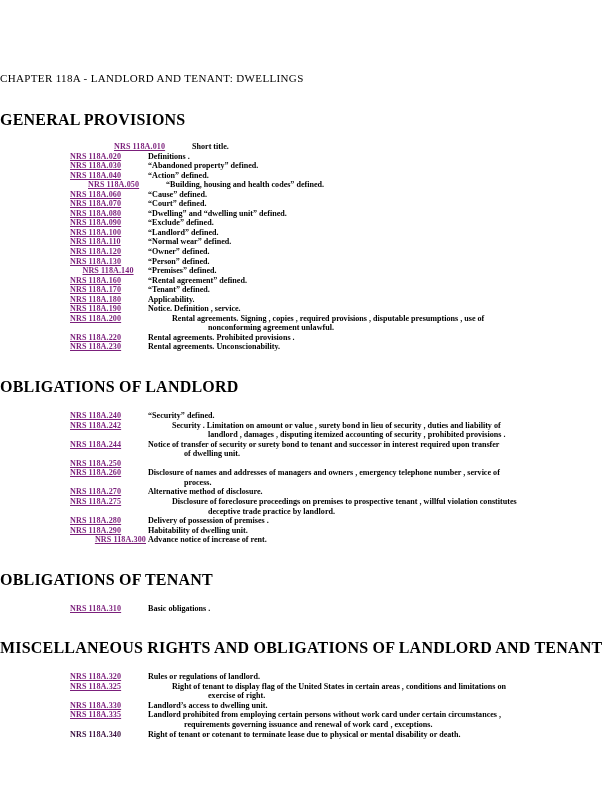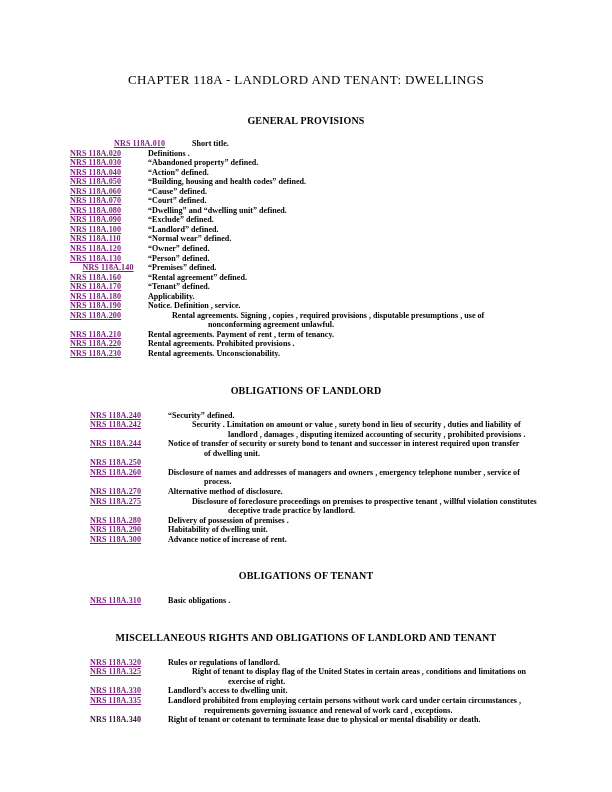--- a/index.html
+++ b/index.html
@@ -15,46 +15,46 @@
     overflow: hidden;
   }
   .page {
     position: relative;
     width: 612px;
     height: 792px;
     box-sizing: border-box;
     padding: 0;
   }
   .chapter-title {
-    text-align: center;
-    font-size: 13px;
+    text-align: left;
+    font-size: 11px;
     letter-spacing: 0.35px;
     font-weight: normal;
     margin: 0;
     padding-top: 72px;
     font-family: "Liberation Serif", "DejaVu Serif", serif;
   }
   .section-head {
-    text-align: center;
-    font-size: 10px;
+    text-align: left;
+    font-size: 16px;
     font-weight: bold;
     letter-spacing: 0.2px;
     margin: 0;
   }
   .section-head.general  { padding-top: 27px; }
   .section-head.landlord { padding-top: 26px; }
   .section-head.tenant   { padding-top: 26px; }
   .section-head.misc     { padding-top: 26px; }
 
   .entries {
     margin: 0;
     padding: 0 62px 0 70px;
   }
   .entries.first { padding-top: 13px; }
-  .entries.after-head { padding-top: 15px; margin-left: 20px; }
+  .entries.after-head { padding-top: 15px; }
 
   .entry {
     display: flex;
     align-items: flex-start;
     font-size: 8.1px;
     line-height: 9.55px;
     font-weight: bold;
   }
   .entry-cite {
     flex: 0 0 76px;
@@ -102,21 +102,21 @@
       </div>
       <div class="entry">
         <a class="entry-cite" href="#" style="color: rgb(123, 31, 123);">NRS  118A.030</a>
         <div class="entry-desc">“Abandoned property” defined.</div>
       </div>
       <div class="entry">
         <a class="entry-cite" href="#" style="color: rgb(123, 31, 123);">NRS  118A.040</a>
         <div class="entry-desc">“Action” defined.</div>
       </div>
       <div class="entry">
-        <a class="entry-cite" href="#" style="color: rgb(123, 31, 123);">NRS  118A.050</a>
+        <a class="entry-cite" href="#" style="color: rgb(123, 31, 123); margin-left: 18px;">NRS  118A.050</a>
         <div class="entry-desc">“Building, housing and health codes” defined.</div>
       </div>
       <div class="entry">
         <a class="entry-cite" href="#" style="color: rgb(123, 31, 123);">NRS  118A.060</a>
         <div class="entry-desc">“Cause” defined.</div>
       </div>
       <div class="entry">
         <a class="entry-cite" href="#" style="color: rgb(123, 31, 123);">NRS  118A.070</a>
         <div class="entry-desc">“Court” defined.</div>
       </div>
@@ -162,24 +162,20 @@
       </div>
       <div class="entry">
         <a class="entry-cite" href="#" style="color: rgb(123, 31, 123);">NRS  118A.190</a>
         <div class="entry-desc">Notice. Definition , service.</div>
       </div>
       <div class="entry">
         <a class="entry-cite" href="#" style="color: rgb(123, 31, 123);">NRS  118A.200</a>
         <div class="entry-desc indented">Rental agreements.  Signing , copies , required provisions , disputable presumptions , use of<span class="cont">nonconforming agreement unlawful.</span></div>
       </div>
       <div class="entry">
-        <a class="entry-cite" href="#" style="color: rgb(123, 31, 123);">NRS  118A.210</a>
-        <div class="entry-desc">Rental agreements. Payment of rent , term of tenancy.</div>
-      </div>
-      <div class="entry">
         <a class="entry-cite" href="#" style="color: rgb(123, 31, 123);">NRS  118A.220</a>
         <div class="entry-desc">Rental agreements. Prohibited provisions .</div>
       </div>
       <div class="entry">
         <a class="entry-cite" href="#" style="color: rgb(123, 31, 123);">NRS  118A.230</a>
         <div class="entry-desc">Rental agreements. Unconscionability.</div>
       </div>
     </div>
 
   <h2 class="section-head landlord">OBLIGATIONS OF LANDLORD</h2>
@@ -213,21 +209,21 @@
       </div>
       <div class="entry">
         <a class="entry-cite" href="#" style="color: rgb(123, 31, 123);">NRS  118A.280</a>
         <div class="entry-desc">Delivery of possession of premises .</div>
       </div>
       <div class="entry">
         <a class="entry-cite" href="#" style="color: rgb(123, 31, 123);">NRS  118A.290</a>
         <div class="entry-desc">Habitability of dwelling unit.</div>
       </div>
       <div class="entry">
-        <a class="entry-cite" href="#" style="color: rgb(123, 31, 123);">NRS  118A.300</a>
+        <a class="entry-cite" href="#" style="color: rgb(123, 31, 123); text-align: right;">NRS  118A.300</a>
         <div class="entry-desc">Advance notice of increase of rent.</div>
       </div>
     </div>
 
   <h2 class="section-head tenant">OBLIGATIONS OF TENANT</h2>
   <div class="entries after-head">
       <div class="entry">
         <a class="entry-cite" href="#" style="color: rgb(123, 31, 123);">NRS  118A.310</a>
         <div class="entry-desc">Basic obligations .</div>
       </div>

